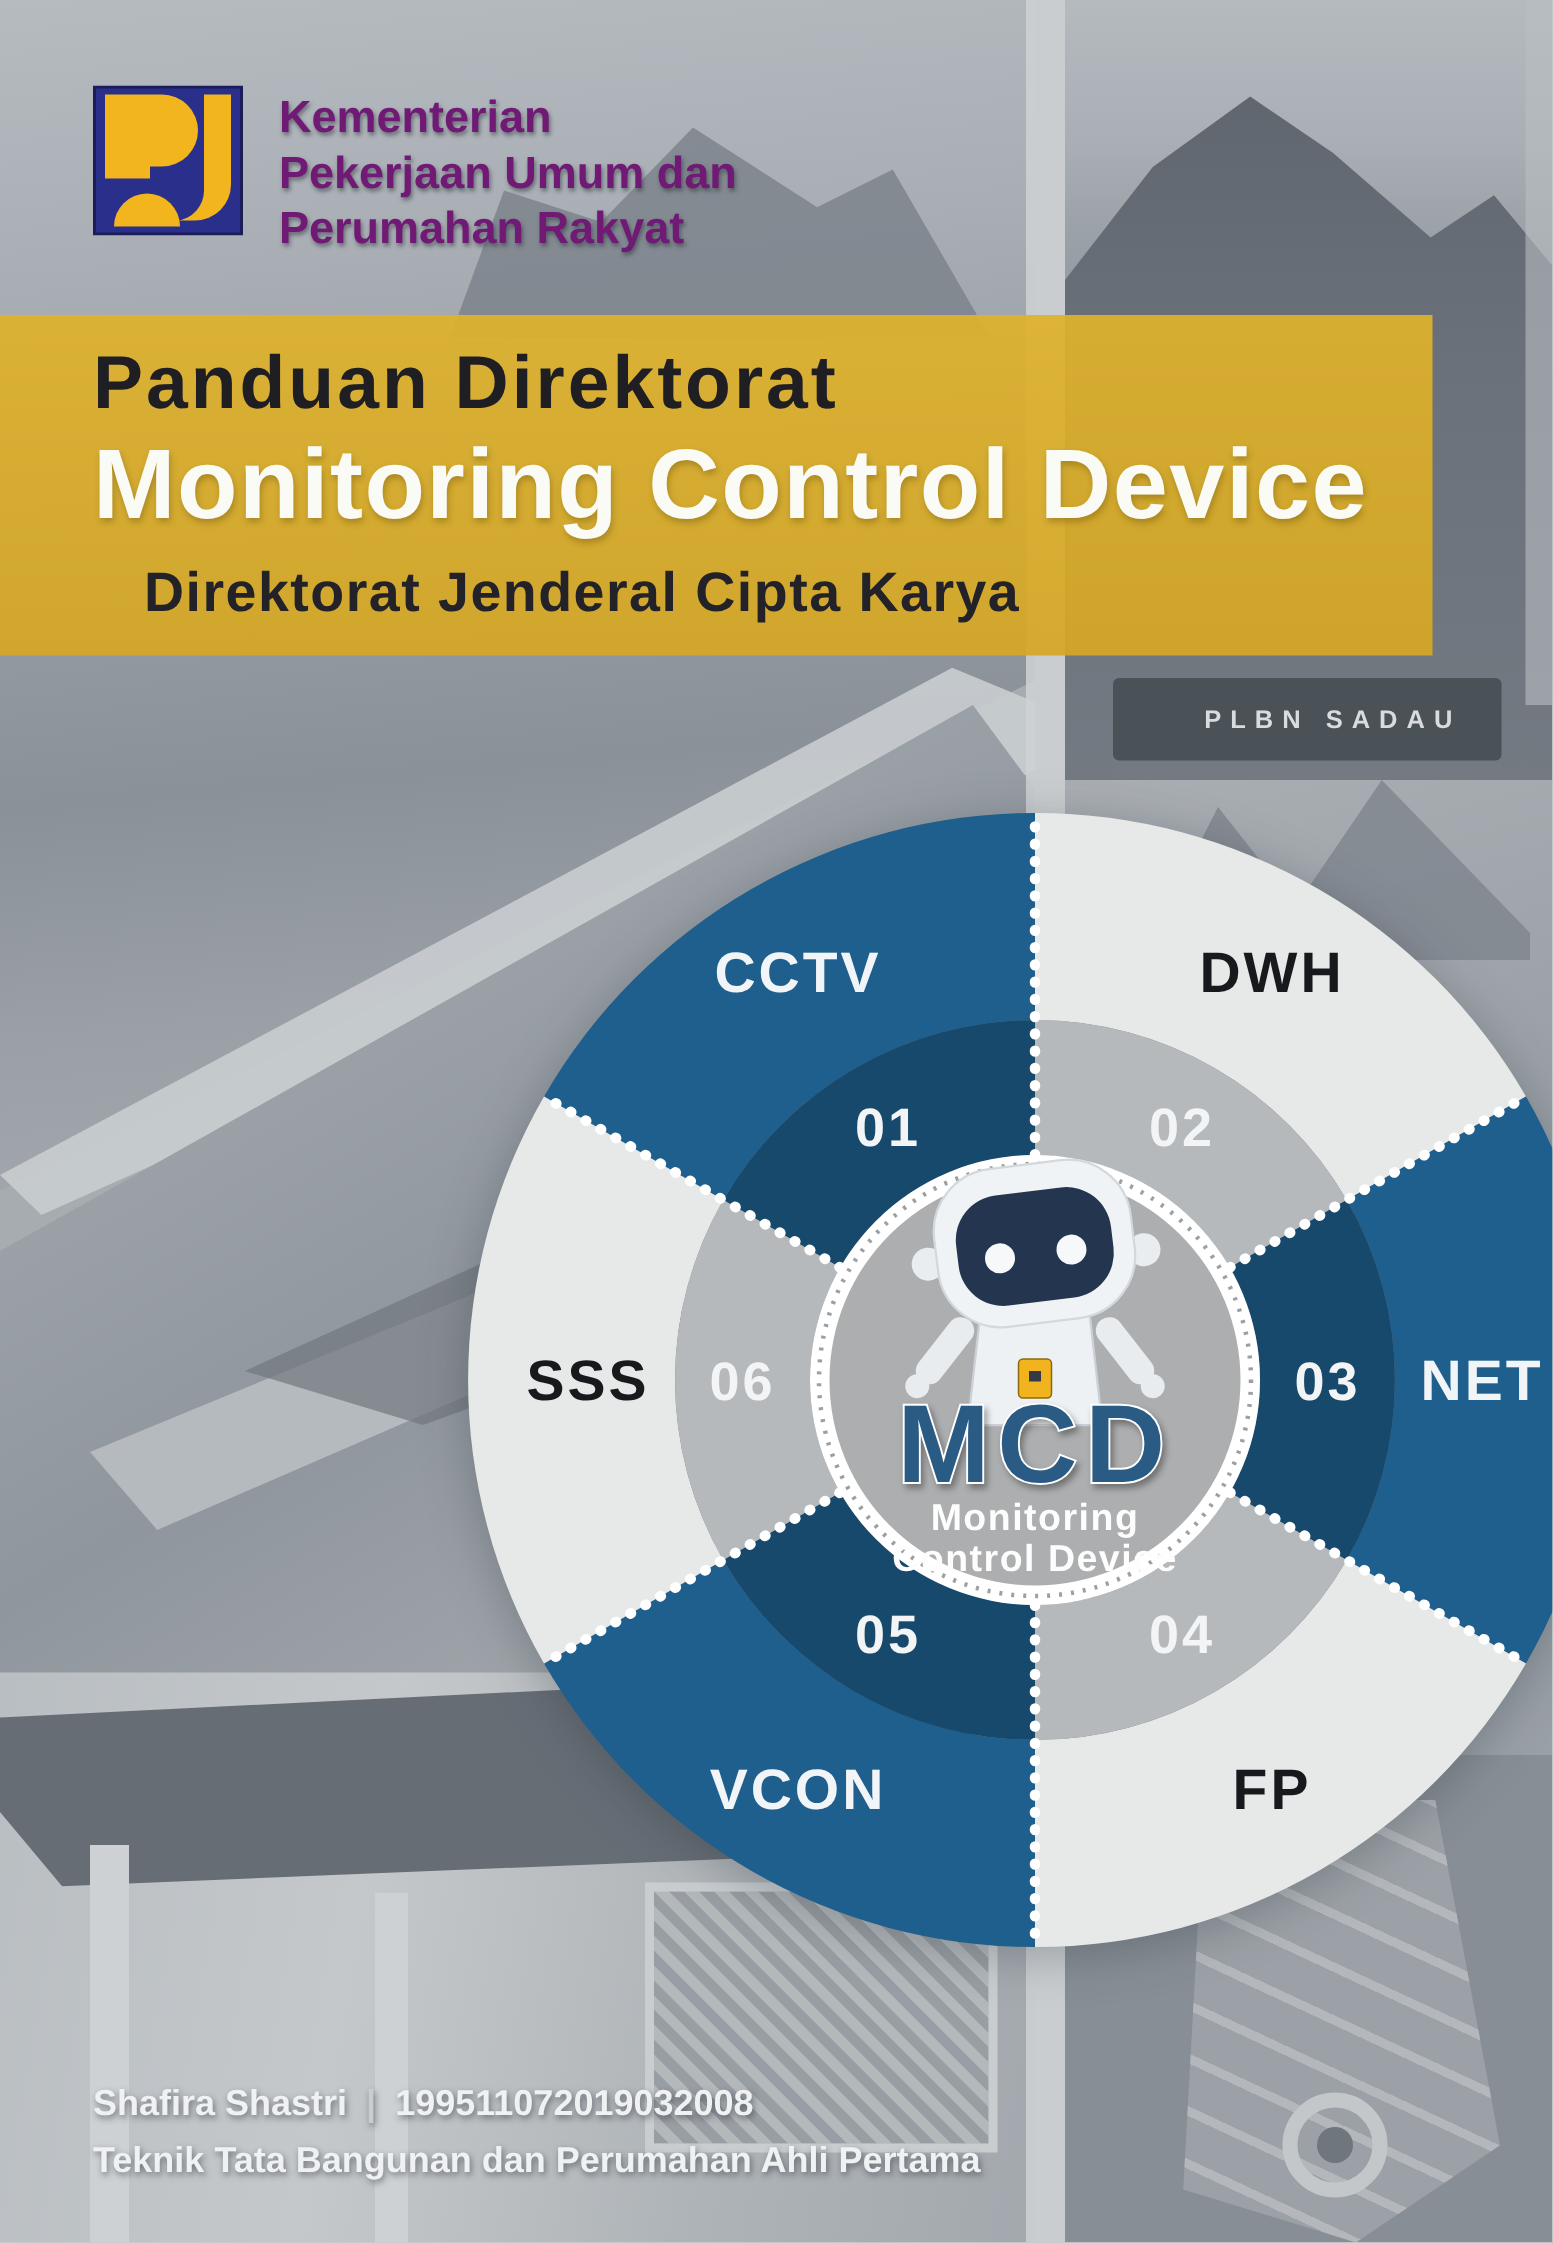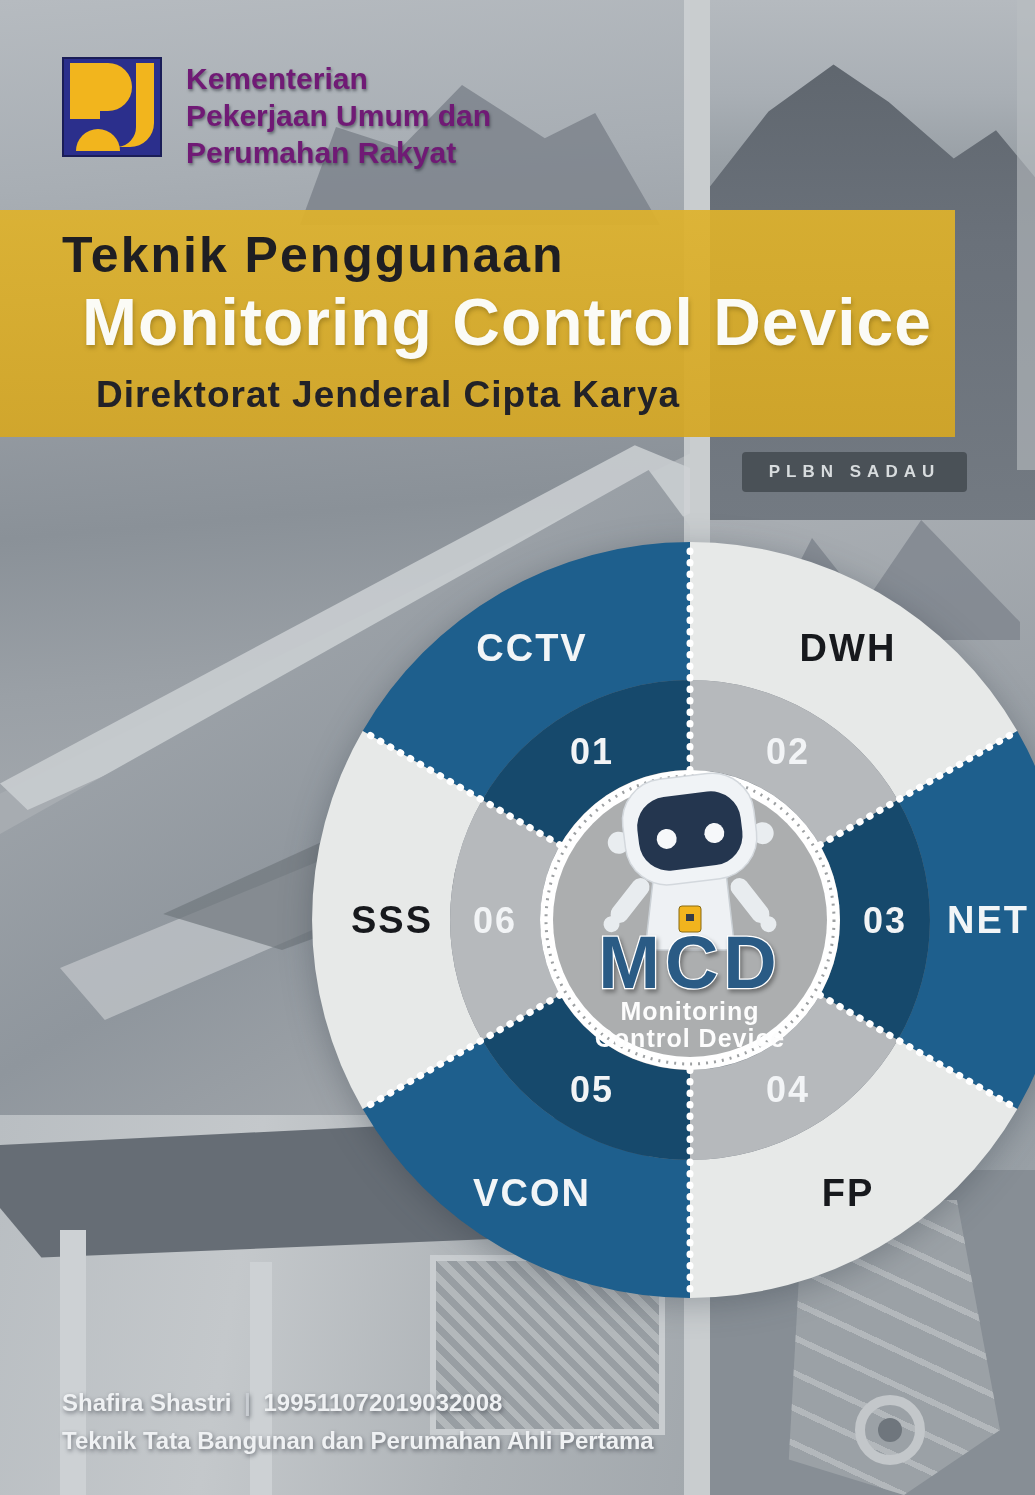--- a/index.html
+++ b/index.html
@@ -53,34 +53,34 @@
     clip-path:polygon(18% 0,82% 0,100% 78%,60% 100%,12% 88%);
     background:#9BA1A6;}
   .plaza-paths{left:760px;top:1200px;width:240px;height:295px;opacity:.65;
     clip-path:polygon(18% 0,82% 0,100% 78%,60% 100%,12% 88%);
     background:repeating-linear-gradient(25deg,transparent 0 26px,#C0C4C7 26px 32px);}
   .roundabout{left:855px;top:1395px;width:70px;height:70px;border-radius:50%;
     border:10px solid #C3C7CA;box-sizing:border-box;}
   .roundabout-core{left:878px;top:1418px;width:24px;height:24px;border-radius:50%;background:#6F767D;}
   .vband{left:684px;top:0;width:26px;height:1495px;background:#CFD2D5;opacity:.85;}
   
-  .plbn-sign{left:742px;top:452px;width:225px;height:40px;border-radius:4px;
-    background:rgba(70,76,82,.9);display:flex;align-items:center;justify-content:center;}
+  .plbn-sign{left:742px;top:452px;width:225px;height:55px;border-radius:4px;
+    background:rgba(70,76,82,.9);display:flex;align-items:center;justify-content:center;padding-left:34px;}
   .plbn-sign span{color:#D8DCDE;font-size:17px;font-weight:bold;letter-spacing:6px;}
   
   .pu-logo{left:62px;top:57px;width:100px;height:100px;}
   .ministry{left:186px;top:60px;color:#701a75;font-weight:bold;font-size:30px;line-height:37px;
     text-shadow:1px 2px 3px rgba(40,45,55,.55);}
   
   .banner{left:0;top:210px;width:955px;height:227px;
     background:linear-gradient(180deg,rgba(222,178,44,.93),rgba(213,167,36,.93));
     box-sizing:border-box;padding:16px 0 0 62px;}
   .banner .l1{font-size:50px;font-weight:bold;color:#1E1E23;letter-spacing:2px;line-height:58px;}
   .banner .l2{font-size:66px;font-weight:bold;color:#FBFBF6;letter-spacing:1px;line-height:76px;
-    text-shadow:1px 3px 4px rgba(90,70,10,.35);margin-left:20px;}
+    text-shadow:1px 3px 4px rgba(90,70,10,.35);}
   .banner .l3{font-size:37px;font-weight:bold;color:#222228;margin-top:14px;letter-spacing:1px;margin-left:34px;}
   
   .wheel{left:300px;top:530px;width:780px;height:780px;
     filter:drop-shadow(0 6px 16px rgba(30,40,50,.28));}
   .wheel text{font-family:"Liberation Sans",sans-serif;font-weight:bold;text-anchor:middle;}
   .seg-label-light{fill:#F2F5F7;font-size:38px;letter-spacing:2px;}
   .seg-label-dark{fill:#17191D;font-size:38px;letter-spacing:2px;}
   .seg-num{fill:#F2F4F6;font-size:36px;letter-spacing:2px;}
   .mcd-abbr{fill:#2A5B85;font-size:74px;letter-spacing:5px;stroke:#FFFFFF;stroke-width:2.5px;paint-order:stroke;}
   .mcd-sub{fill:#FDFDFD;font-size:25px;letter-spacing:1px;}
@@ -129,21 +129,21 @@
     <path d="M14 94 A22 22 0 0 1 58 94 Z" fill="#F2B51D"></path>
     <path d="M52 6 H92 V66 A24 24 0 0 1 68 90 L56 90 A20 20 0 0 0 74 70 V6 Z" fill="#F2B51D"></path>
   </svg>
   <div class="abs ministry">
     <div>Kementerian</div>
     <div>Pekerjaan Umum dan</div>
     <div>Perumahan Rakyat</div>
   </div>
 
   <div class="abs banner">
-    <div class="l1">Teknik Penggunaan</div>
+    <div class="l1">Panduan Direktorat</div>
     <div class="l2">Monitoring Control Device</div>
     <div class="l3">Direktorat Jenderal Cipta Karya</div>
   </div>
 
   <svg class="abs wheel" viewBox="0 0 780 780">
 
     <path d="M62.7 201 A378 378 0 0 1 390 12 L390 150 A240 240 0 0 0 182.2 270 Z" fill="#1E5F8D"></path>
     <path d="M390 12 A378 378 0 0 1 717.3 201 L597.8 270 A240 240 0 0 0 390 150 Z" fill="#E7E9E8"></path>
     <path d="M717.3 201 A378 378 0 0 1 717.3 579 L597.8 510 A240 240 0 0 0 597.8 270 Z" fill="#1E5F8D"></path>
     <path d="M717.3 579 A378 378 0 0 1 390 768 L390 630 A240 240 0 0 0 597.8 510 Z" fill="#E7E9E8"></path>

